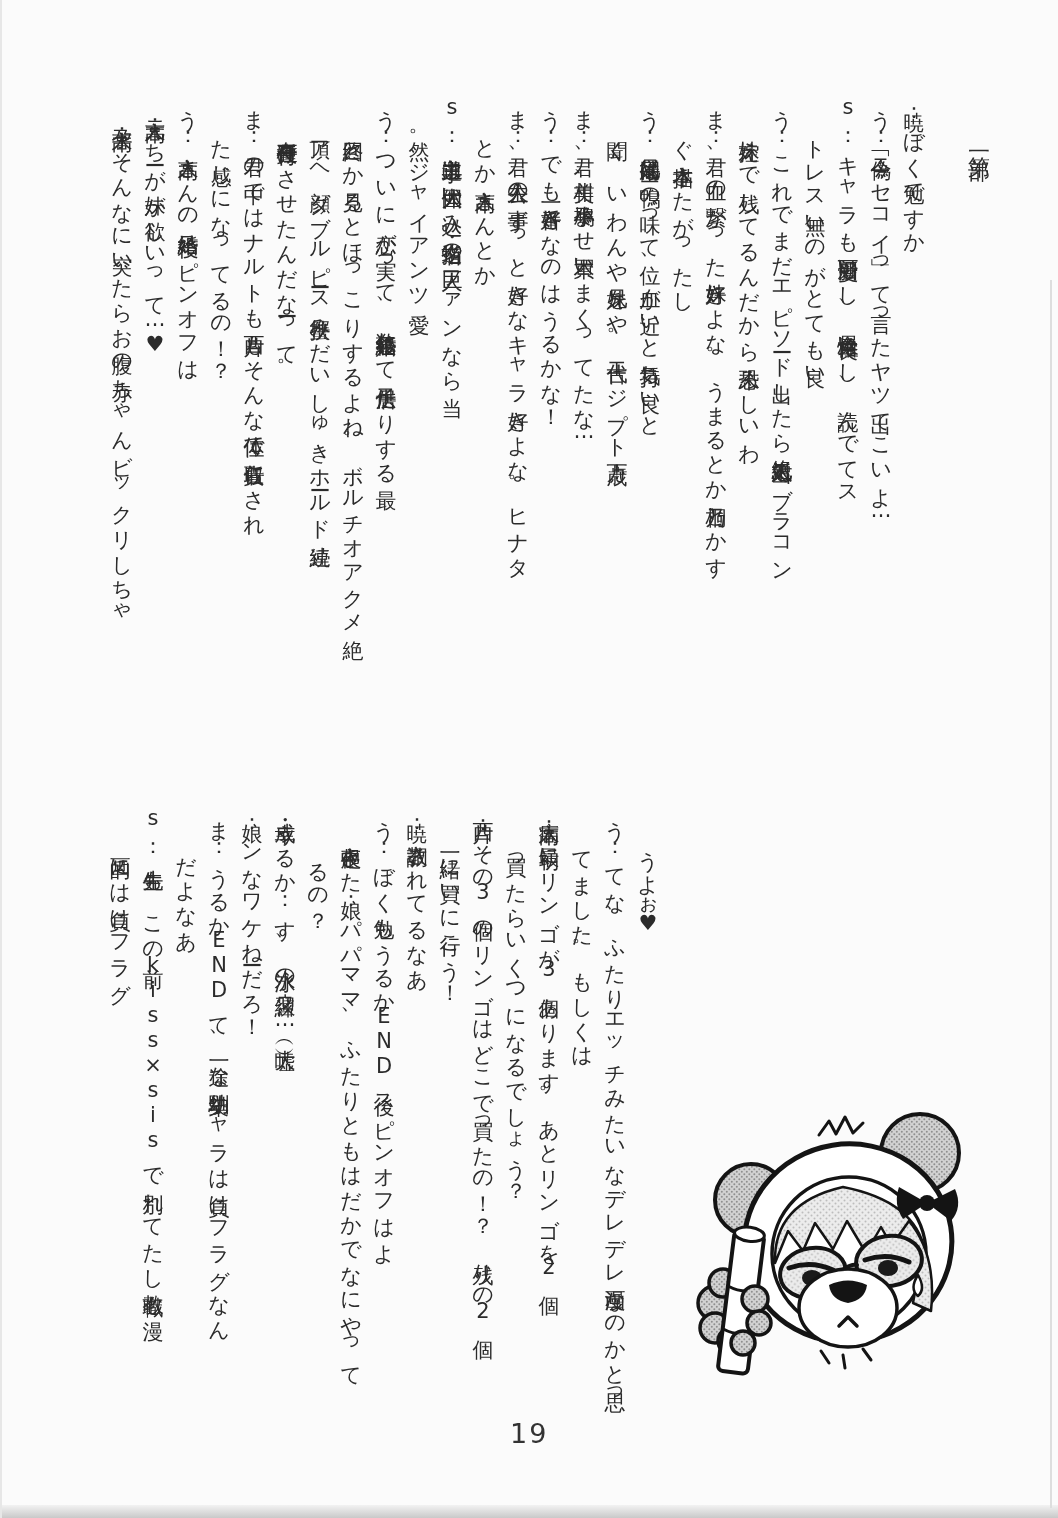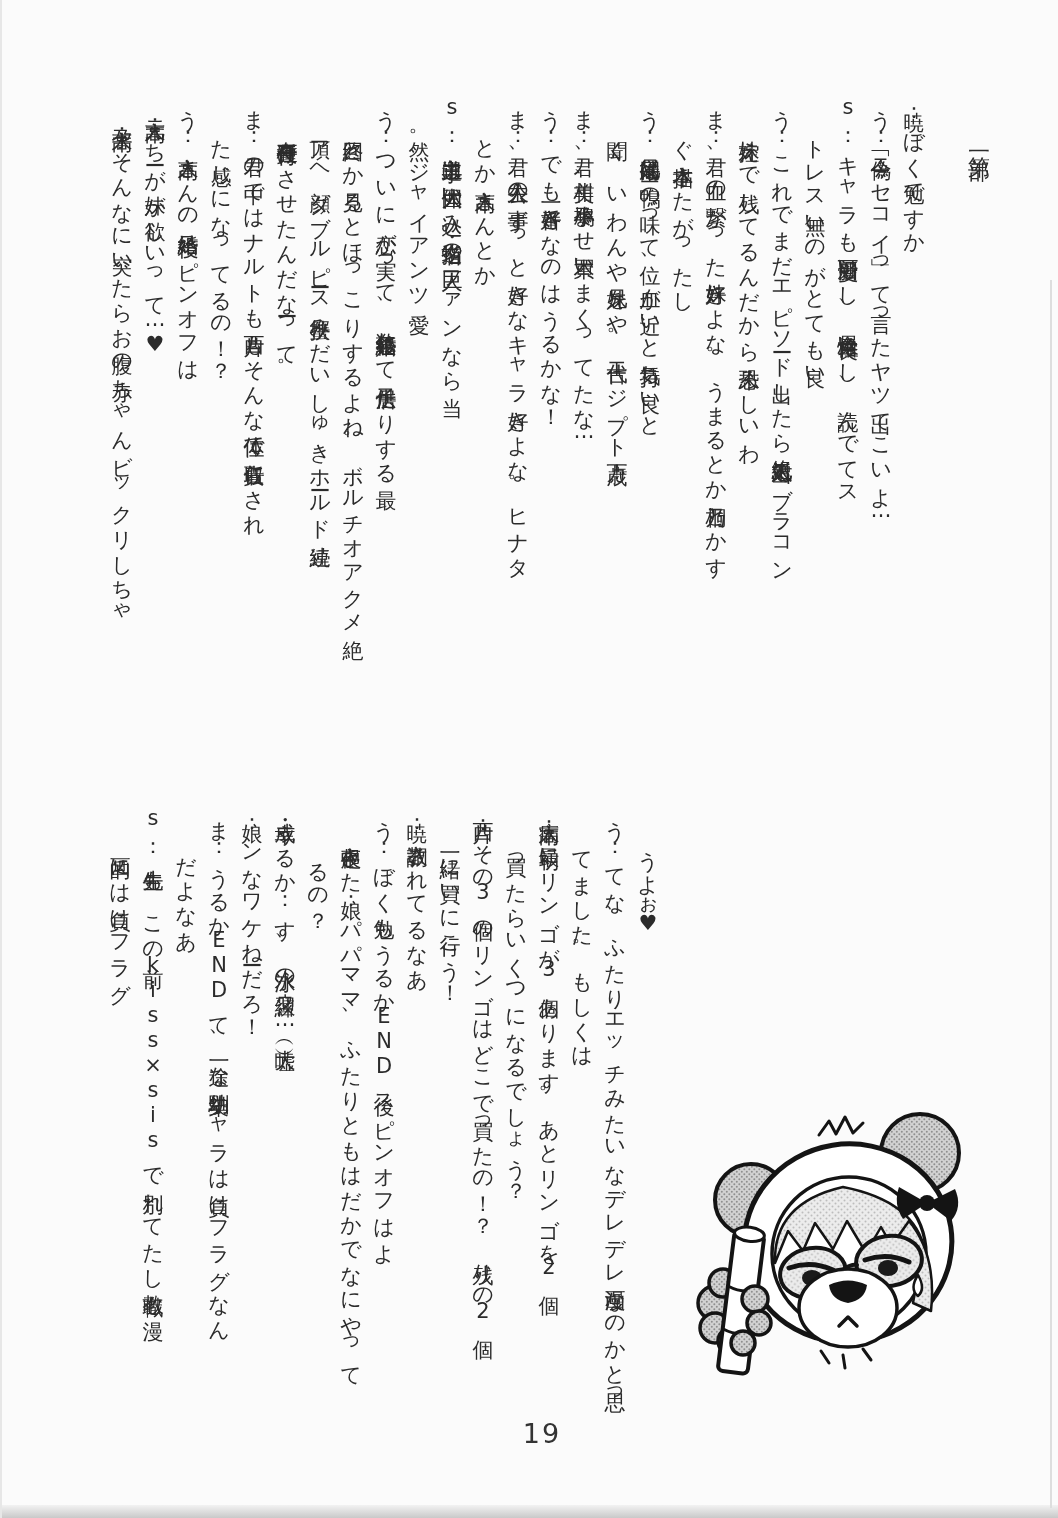--- a/index.html
+++ b/index.html
@@ -21,21 +21,21 @@
     color:#2b2b2b;
   }
   .vline{white-space:nowrap;overflow:visible;}
   .vline.title{padding-top:44px;font-size:22px;}
   .vline.spacer{width:33px;}
   #top-block{top:95px;right:62px;height:615px;}
   #bottom-block{top:806px;right:394px;height:640px;}
   .page-number{
     position:absolute;
     left:510px;top:1418px;width:64px;
-    text-align:center;
+    text-align:left;
     font-size:27px;
     letter-spacing:2px;
     color:#333;
   }
   .illust{position:absolute;left:693px;top:1103px;width:300px;height:285px;}
   .edge-bottom{
     position:absolute;left:0;right:0;top:1505px;height:13px;
     background:linear-gradient(#f2f2f2,#c9c9c9);
   }
   .edge-left{

